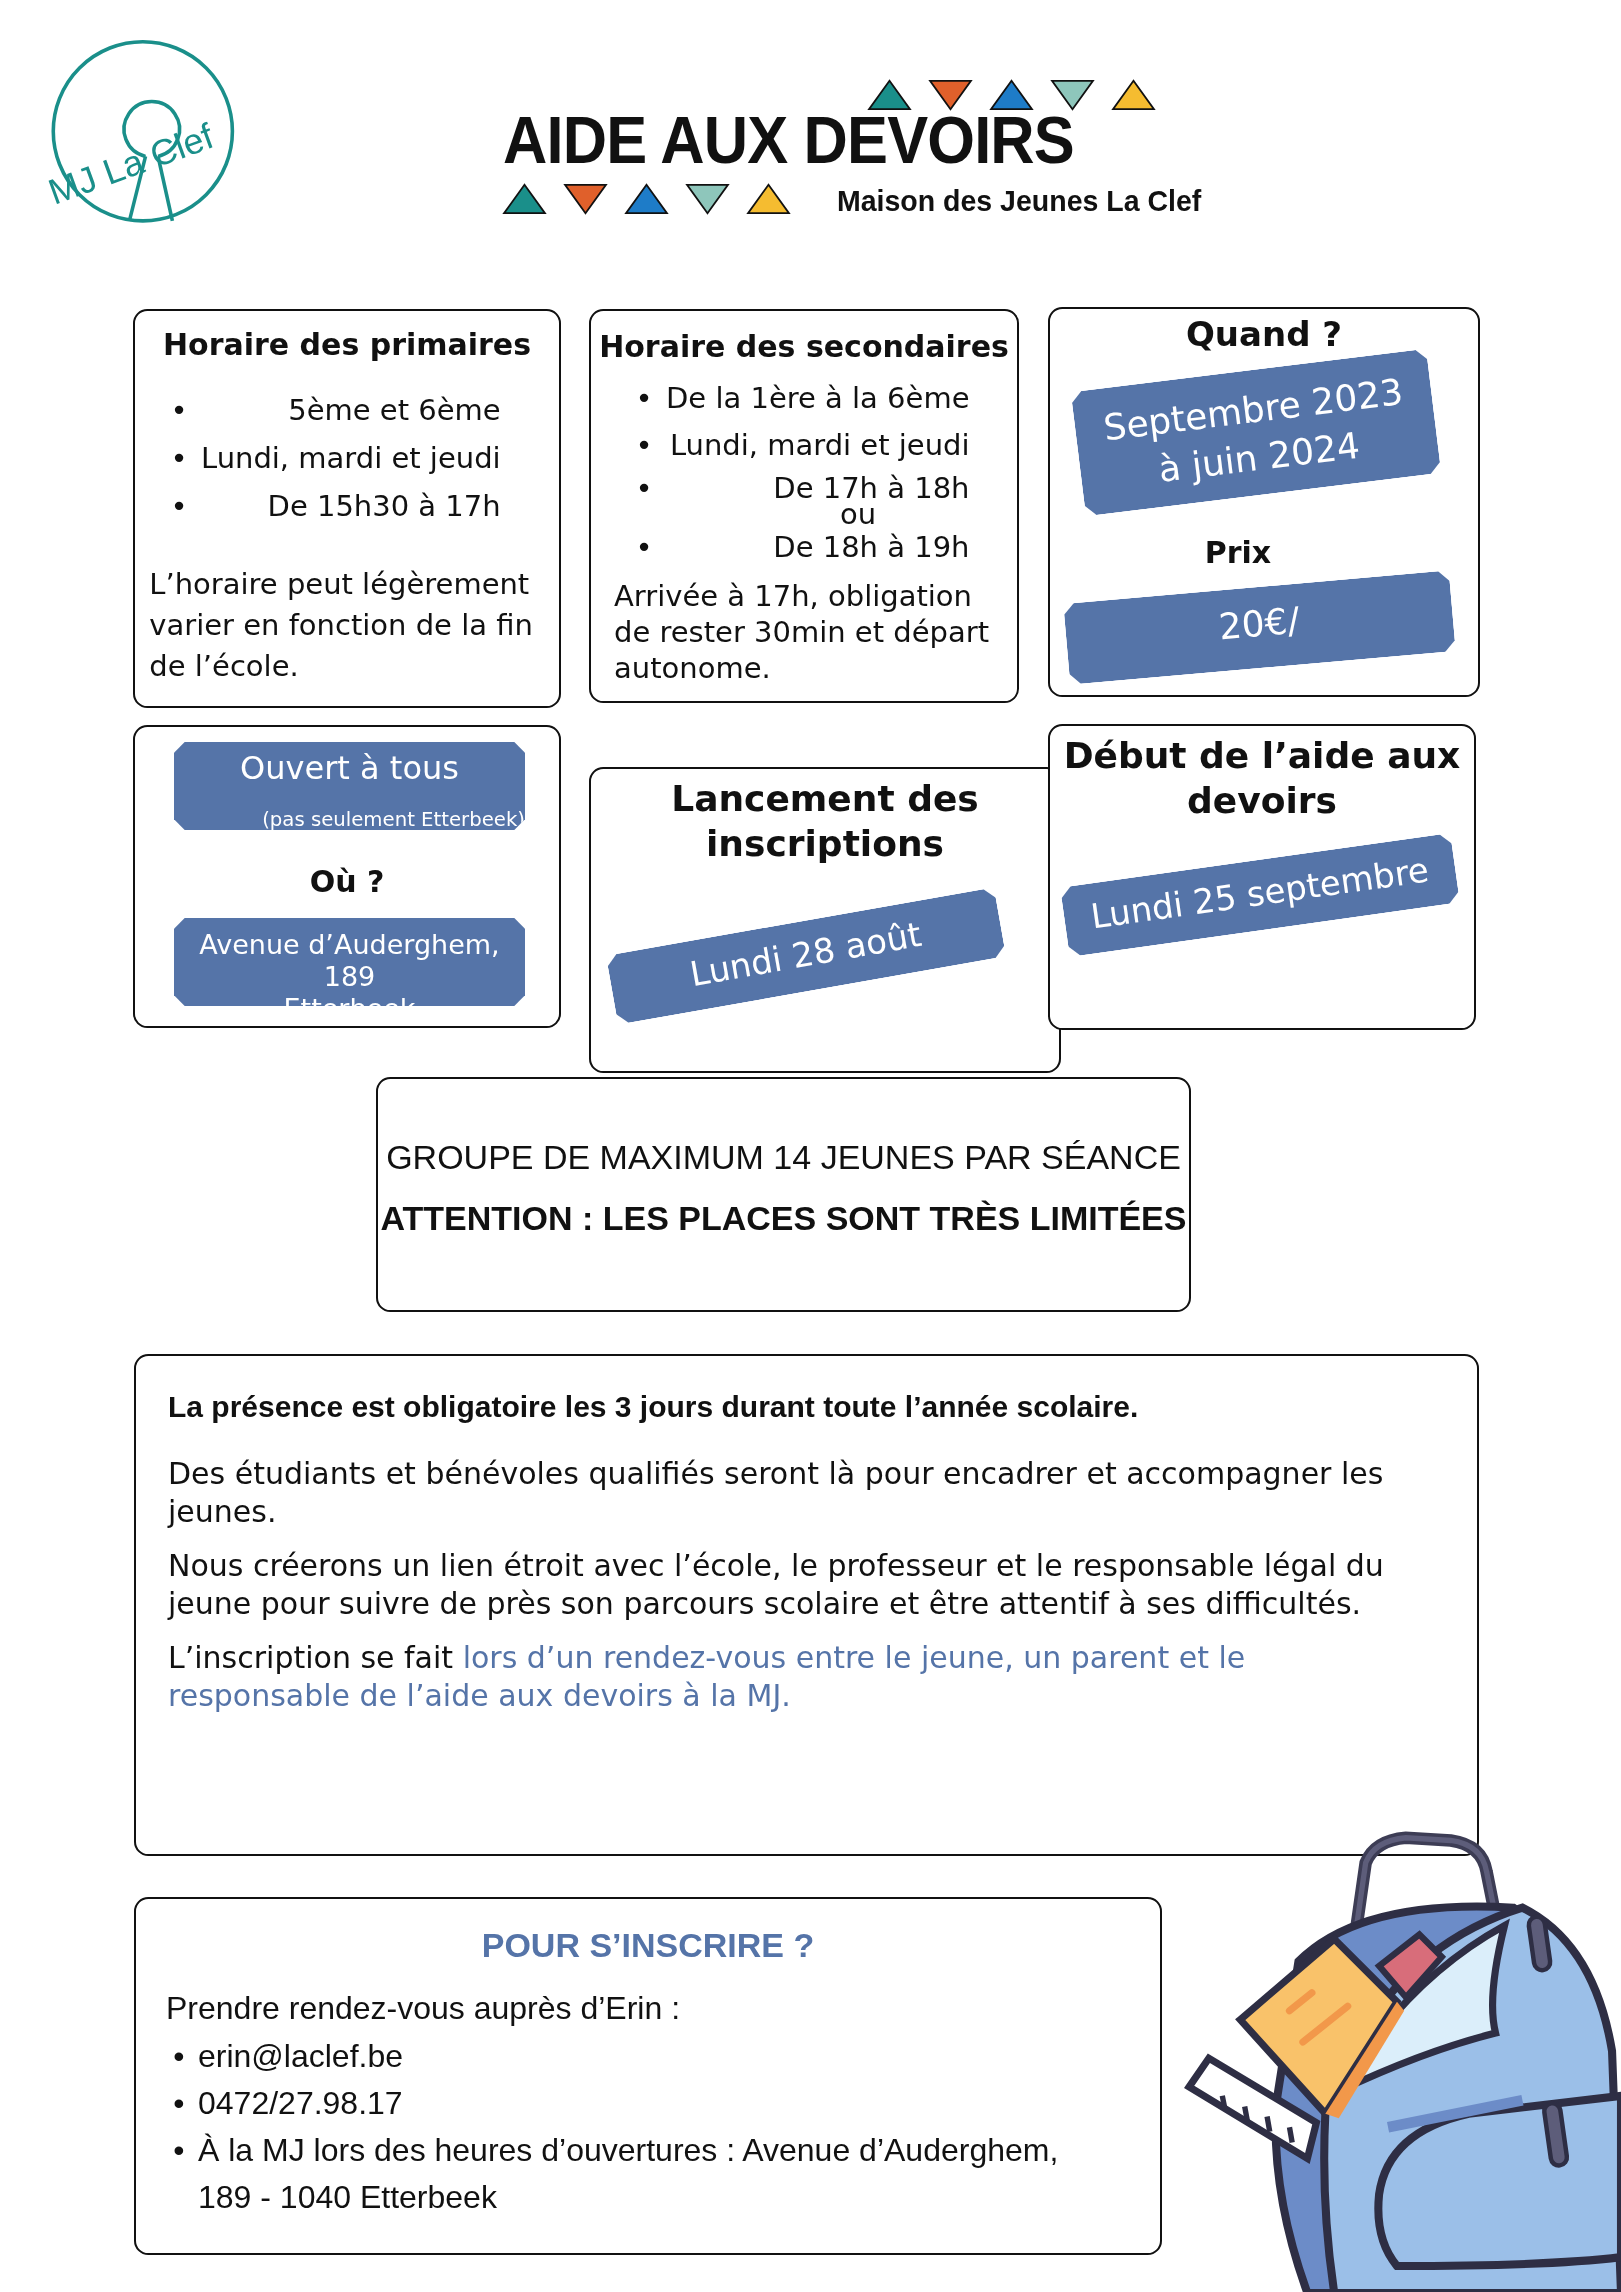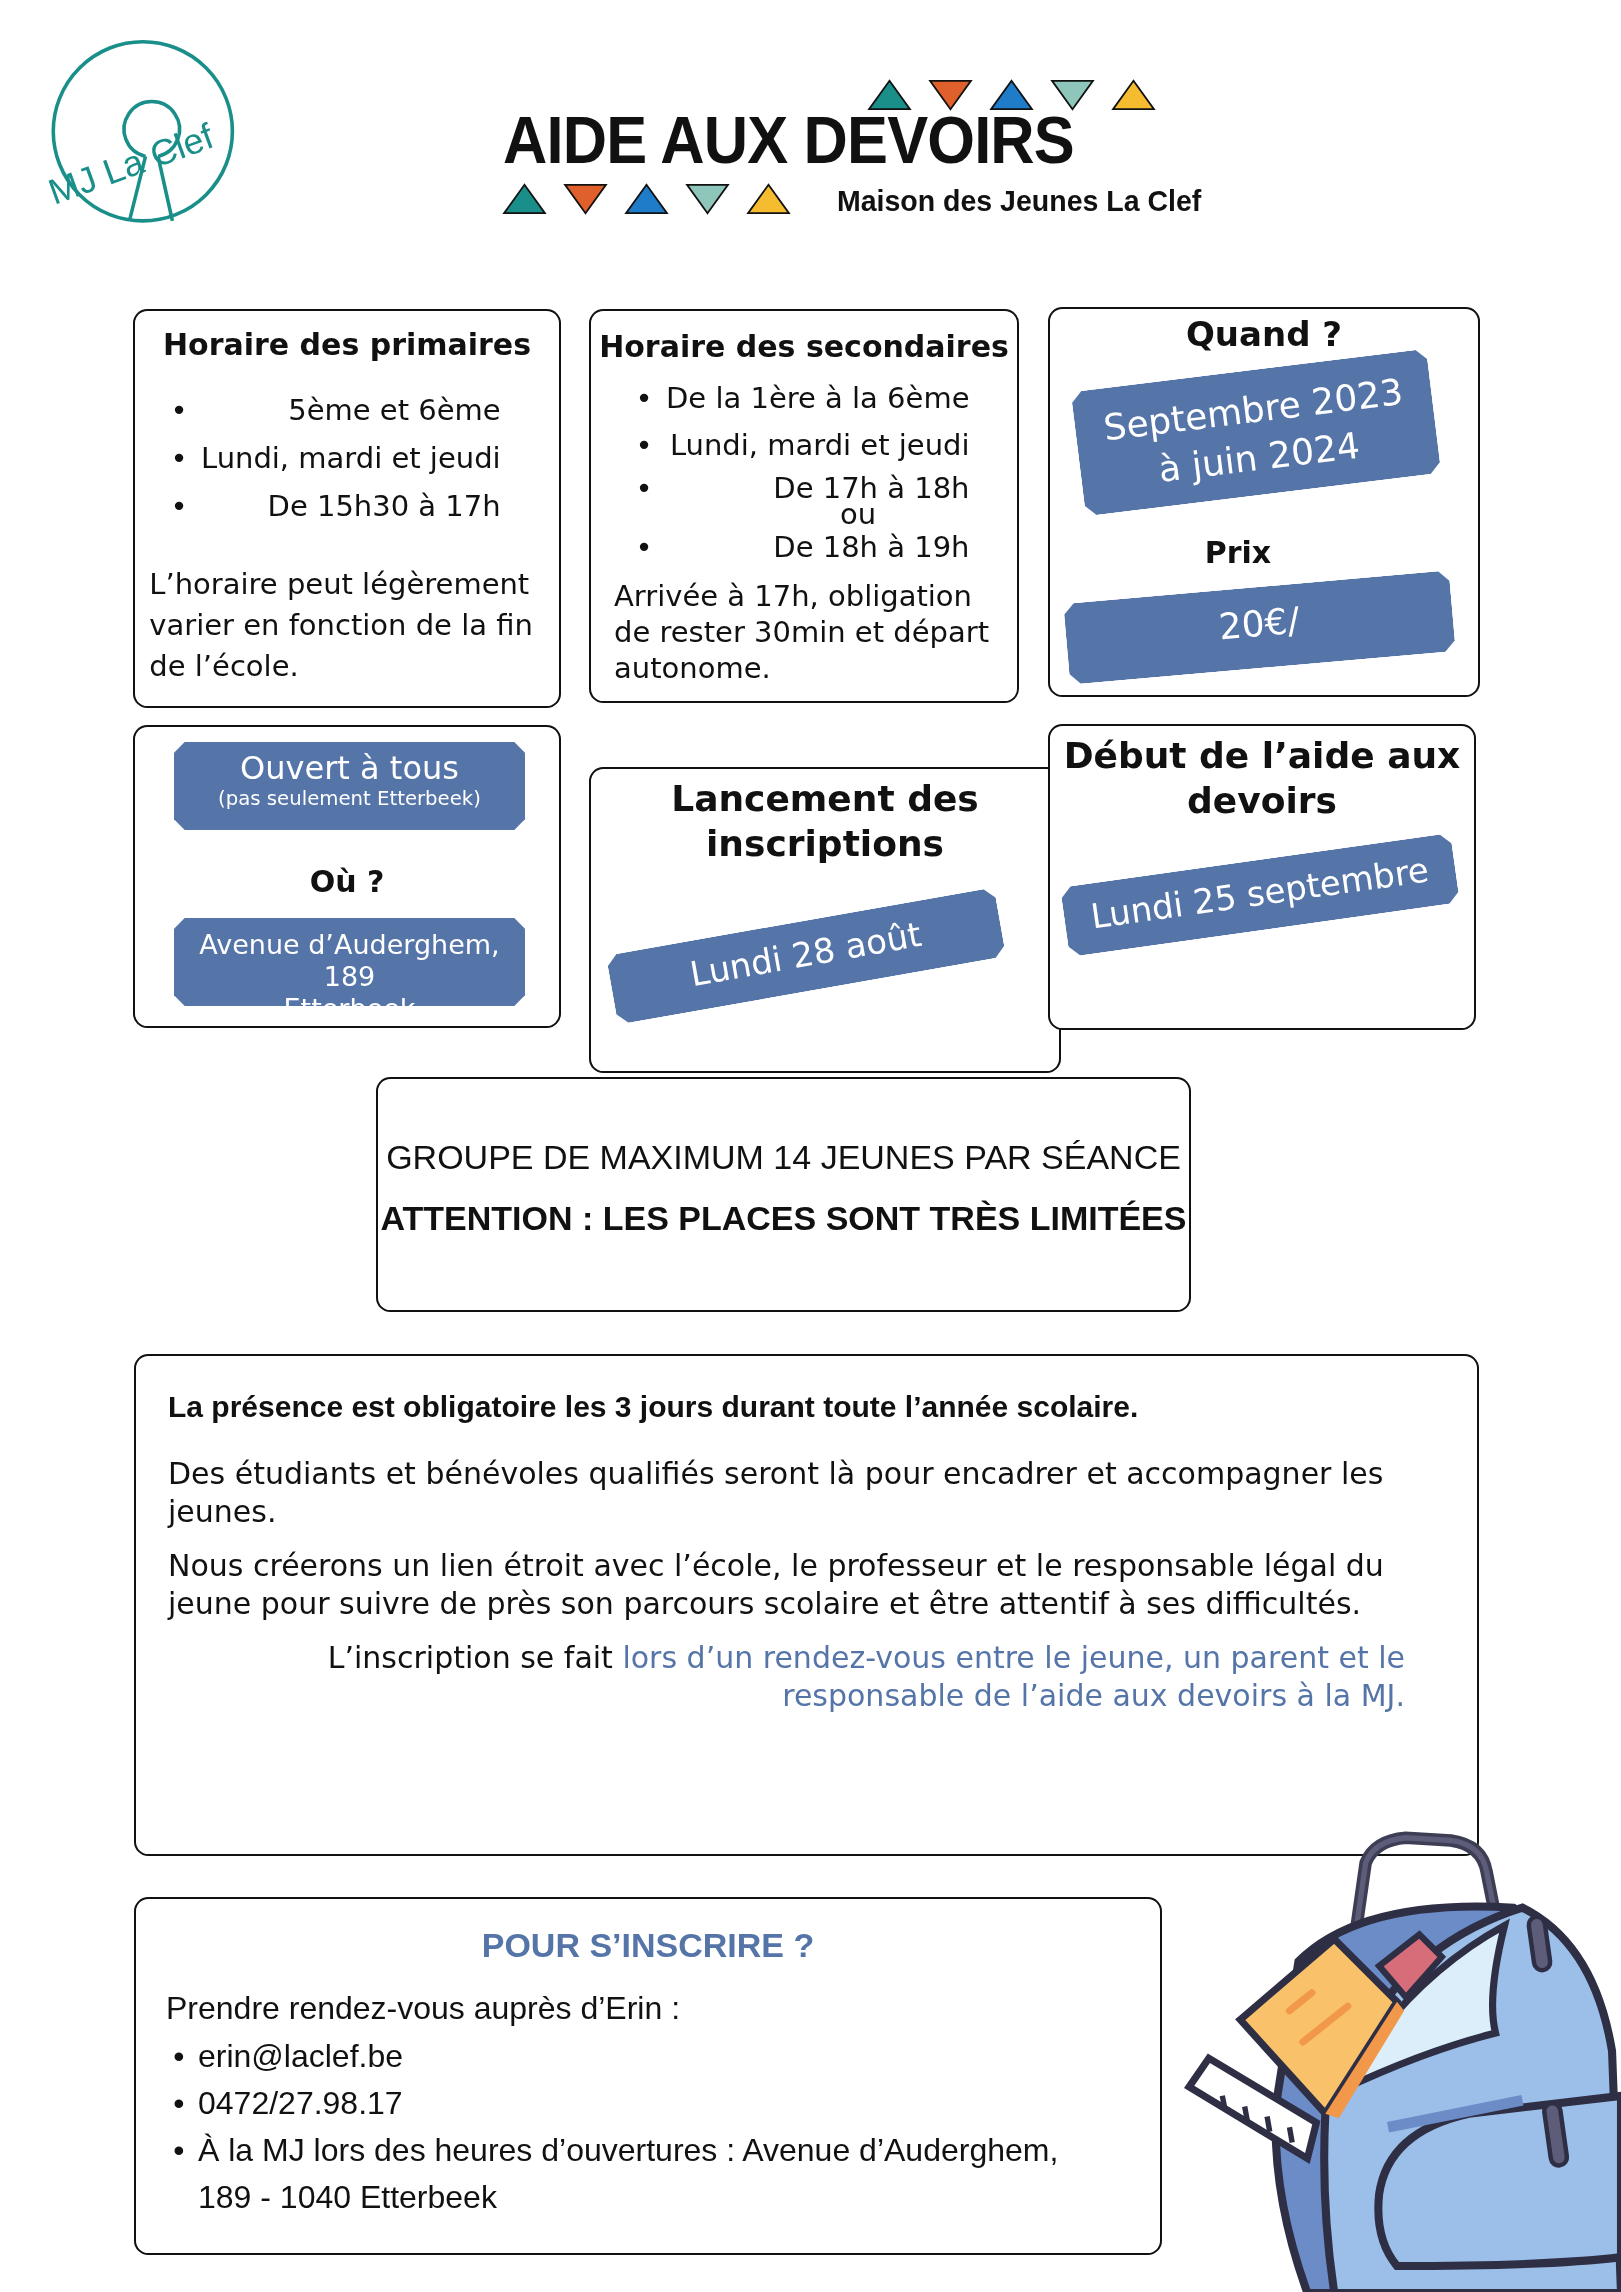--- a/index.html
+++ b/index.html
@@ -130,21 +130,21 @@
   </div>
   <div class="abs h-bold" style="left:0; width:376px; text-align:center; top:226px; font-size:30px;">Prix</div>
   <div class="tag" style="left:16px; top:278px; width:387px; height:81px; transform:rotate(-5deg); padding-top:16px; font-size:36px;">
     <span>20€/</span>
   </div>
 </div>
 
 <div class="box" style="left:133px; top:725px; width:428px; height:303px;">
   <div class="tag" style="left:39px; top:15px; width:351px; height:88px; padding-top:7.2px;">
     <div style="font-size:32px;">Ouvert à tous</div>
-    <div style="font-size:19.7px; margin-top:0;">(pas seulement Etterbeek)</div>
+    <div style="font-size:19.7px; margin-top:21px;text-align:right;">(pas seulement Etterbeek)</div>
   </div>
   <div class="abs h-bold" style="left:0; right:0; text-align:center; top:137px; font-size:30px;">Où ?</div>
   <div class="tag" style="left:39px; top:191px; width:351px; height:88px; padding-top:10.7px; font-size:27px; line-height:32px;">
     <div>Avenue d’Auderghem, 189</div>
     <div>Etterbeek</div>
   </div>
 </div>
 
 <div class="box" style="left:589px; top:724px; width:472px; height:306px;margin-top:43px;">
   <div class="abs title-16" style="left:0; right:0; top:7.2px; font-size:36px; line-height:45px;">
@@ -169,21 +169,21 @@
 <div class="box" style="left:376px; top:1077px; width:815px; height:235px;">
   <div class="abs center-box-line" style="left:0; right:0; top:59px; font-size:34px; font-family:'Liberation Sans',sans-serif;">GROUPE DE MAXIMUM 14 JEUNES PAR SÉANCE</div>
   <div class="abs center-box-line h-bold" style="left:0; right:0; top:120px; font-size:34px; font-family:'Liberation Sans',sans-serif;">ATTENTION : LES PLACES SONT TRÈS LIMITÉES</div>
 </div>
 
 <div class="box" style="left:134px; top:1354px; width:1345px; height:502px;">
   <div class="abs" style="left:32px; top:32px; right:72px;">
     <p class="para h-bold" style="font-size:30px; margin-bottom:29px; font-family:'Liberation Sans',sans-serif;">La présence est obligatoire les 3 jours durant toute l’année scolaire.</p>
     <p class="para" style="text-align:left;">Des étudiants et bénévoles qualifiés seront là pour encadrer et accompagner les jeunes.</p>
     <p class="para" style="text-align:left;">Nous créerons un lien étroit avec l’école, le professeur et le responsable légal du jeune pour suivre de près son parcours scolaire et être attentif à ses difficultés.</p>
-    <p class="para" style="text-align:right;"><span>L’inscription se fait </span><span class="blue">lors d’un rendez-vous entre le jeune, un parent et le responsable de l’aide aux devoirs à la MJ.</span></p>
+    <p class="para" style="text-align:left;"><span>L’inscription se fait </span><span class="blue">lors d’un rendez-vous entre le jeune, un parent et le responsable de l’aide aux devoirs à la MJ.</span></p>
   </div>
 </div>
 
 <div class="box" style="left:134px; top:1897px; width:1028px; height:358px;">
   <div class="abs h-bold blue" style="left:0; right:0; text-align:center; top:27px; font-size:34px; font-family:'Liberation Sans',sans-serif;">POUR S’INSCRIRE ?</div>
   <div class="abs" style="left:30px; top:91px; font-size:32px; font-family:'Liberation Sans',sans-serif;">Prendre rendez-vous auprès d’Erin :</div>
   <ul class="abs" style="left:30px; top:134px; width:949px; list-style:none; margin:0; padding:0; font-size:32px; line-height:47px; font-family:'Liberation Sans',sans-serif;">
     <li style="position:relative; padding-left:32px;"><span style="position:absolute; left:7.2px;">•</span><span>erin@laclef.be</span></li>
     <li style="position:relative; padding-left:32px;"><span style="position:absolute; left:7.2px;">•</span><span>0472/27.98.17</span></li>
     <li style="position:relative; padding-left:32px;"><span style="position:absolute; left:7.2px;">•</span><span>À la MJ lors des heures d’ouvertures : Avenue d’Auderghem, 189 - 1040 Etterbeek</span></li>

